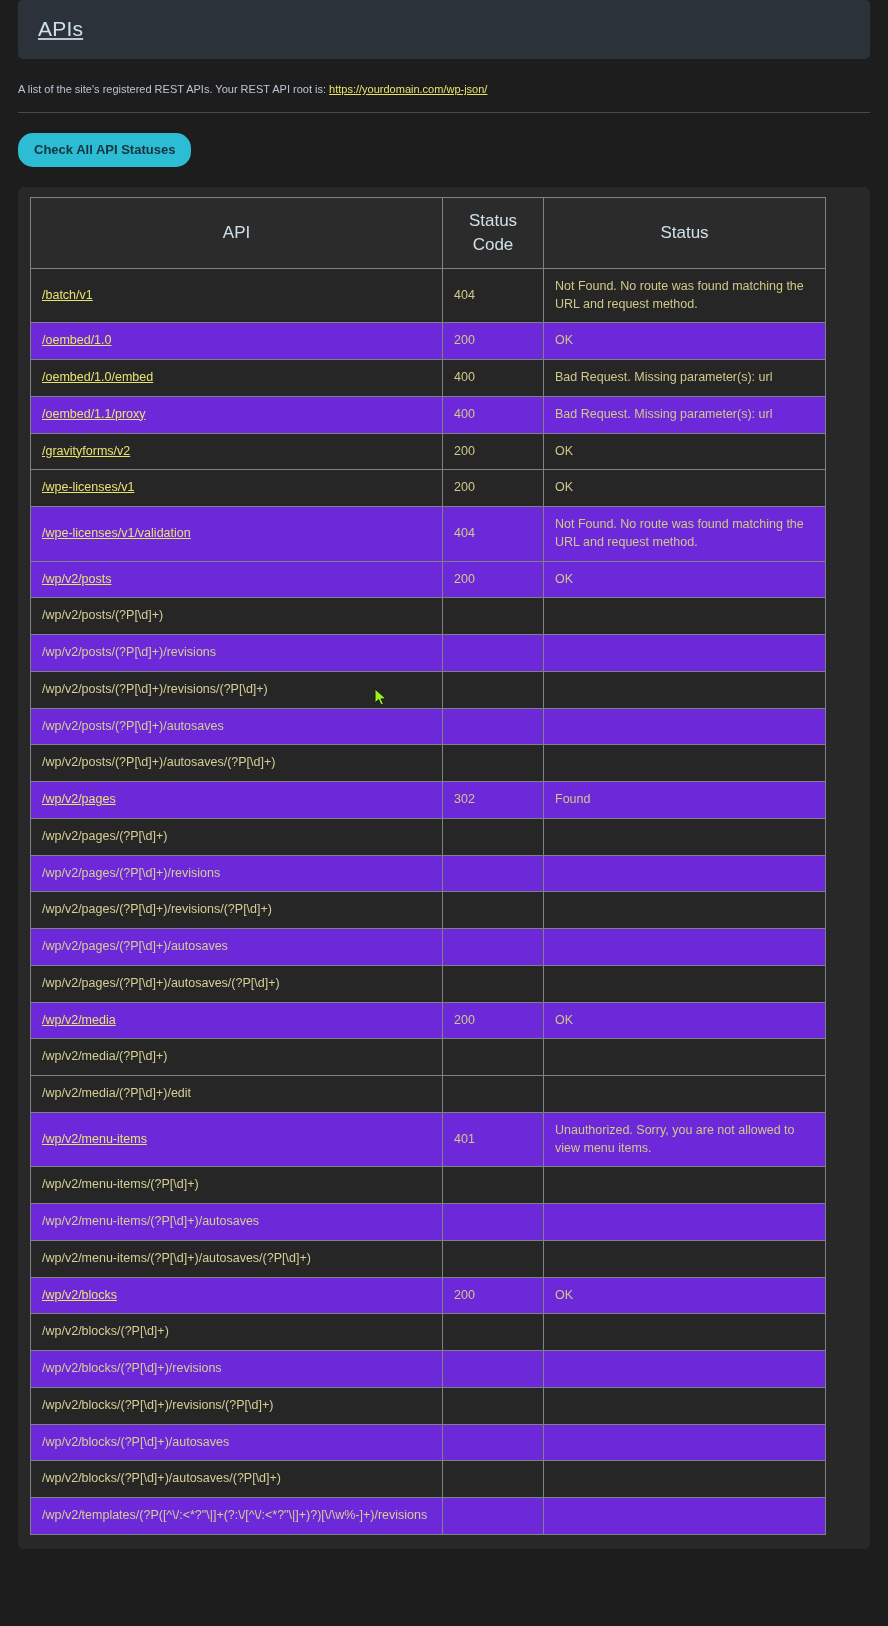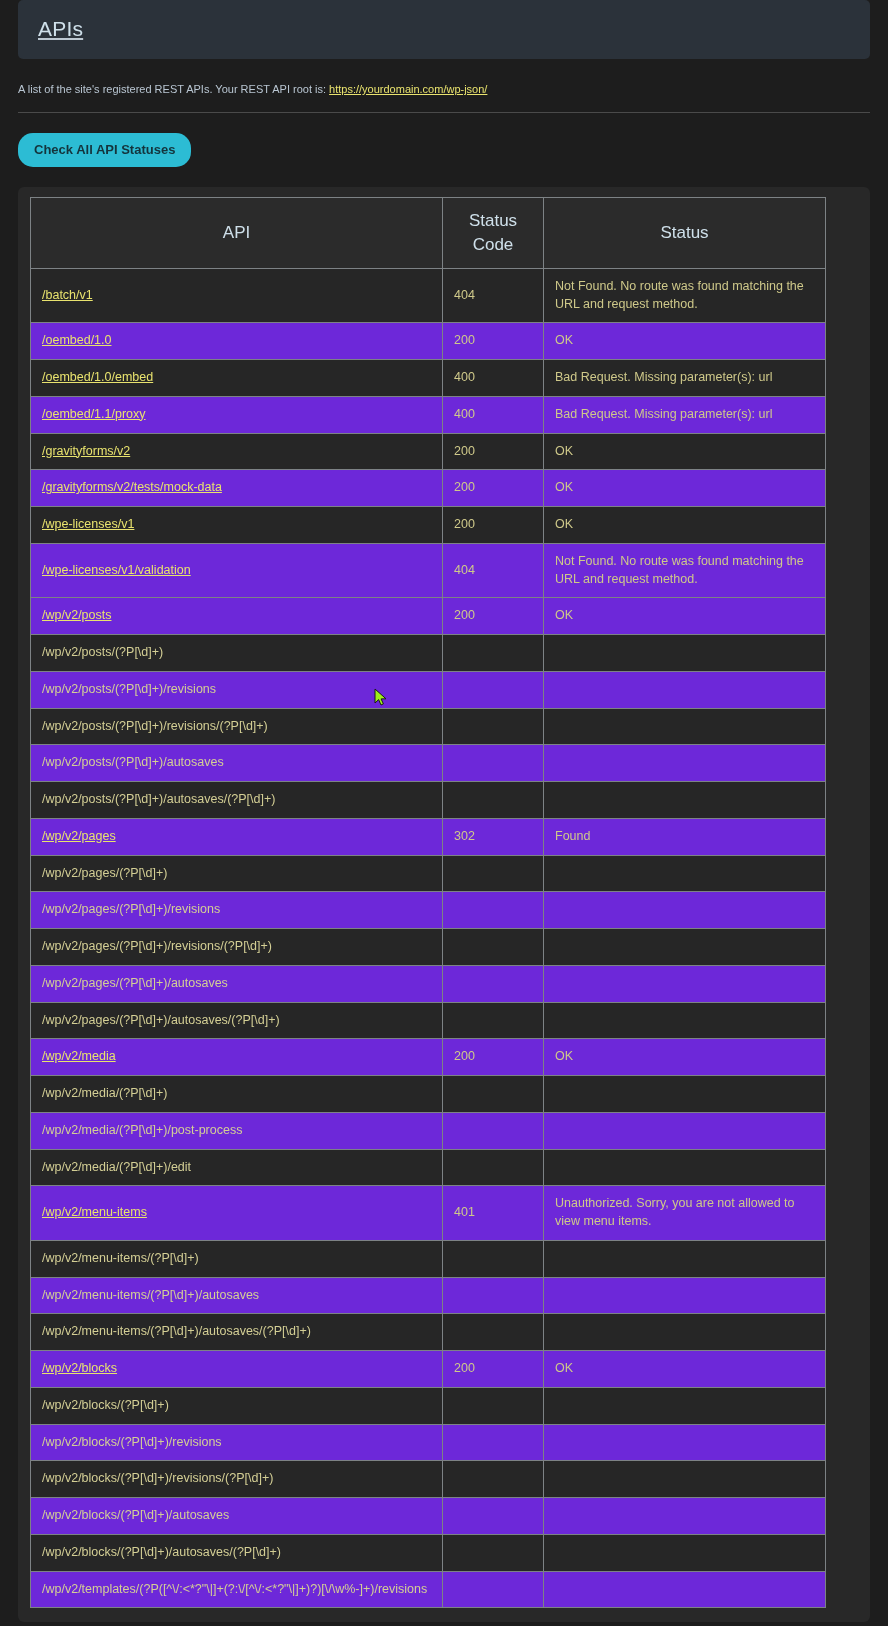--- a/index.html
+++ b/index.html
@@ -176,25 +176,20 @@
             <tr class="dim">
               <td class="api-cell"><a href="#">/oembed/1.1/proxy</a></td>
               <td class="code-cell">400</td>
               <td class="status-cell">Bad Request. Missing parameter(s): url</td>
             </tr>
             <tr>
               <td class="api-cell"><a href="#">/gravityforms/v2</a></td>
               <td class="code-cell">200</td>
               <td class="status-cell">OK</td>
             </tr>
-            <tr class="dim">
-              <td class="api-cell"><a href="#">/gravityforms/v2/tests/mock-data</a></td>
-              <td class="code-cell">200</td>
-              <td class="status-cell">OK</td>
-            </tr>
             <tr>
               <td class="api-cell"><a href="#">/wpe-licenses/v1</a></td>
               <td class="code-cell">200</td>
               <td class="status-cell">OK</td>
             </tr>
             <tr class="dim">
               <td class="api-cell"><a href="#">/wpe-licenses/v1/validation</a></td>
               <td class="code-cell">404</td>
               <td class="status-cell">Not Found. No route was found matching the URL and request method.</td>
             </tr>
@@ -258,25 +253,20 @@
               <td class="code-cell"></td>
               <td class="status-cell"></td>
             </tr>
             <tr class="dim">
               <td class="api-cell"><a href="#">/wp/v2/media</a></td>
               <td class="code-cell">200</td>
               <td class="status-cell">OK</td>
             </tr>
             <tr>
               <td class="api-cell"><span class="plain">/wp/v2/media/(?P[\d]+)</span></td>
-              <td class="code-cell"></td>
-              <td class="status-cell"></td>
-            </tr>
-            <tr class="dim">
-              <td class="api-cell"><span class="plain">/wp/v2/media/(?P[\d]+)/post-process</span></td>
               <td class="code-cell"></td>
               <td class="status-cell"></td>
             </tr>
             <tr>
               <td class="api-cell"><span class="plain">/wp/v2/media/(?P[\d]+)/edit</span></td>
               <td class="code-cell"></td>
               <td class="status-cell"></td>
             </tr>
             <tr class="dim">
               <td class="api-cell"><a href="#">/wp/v2/menu-items</a></td>

